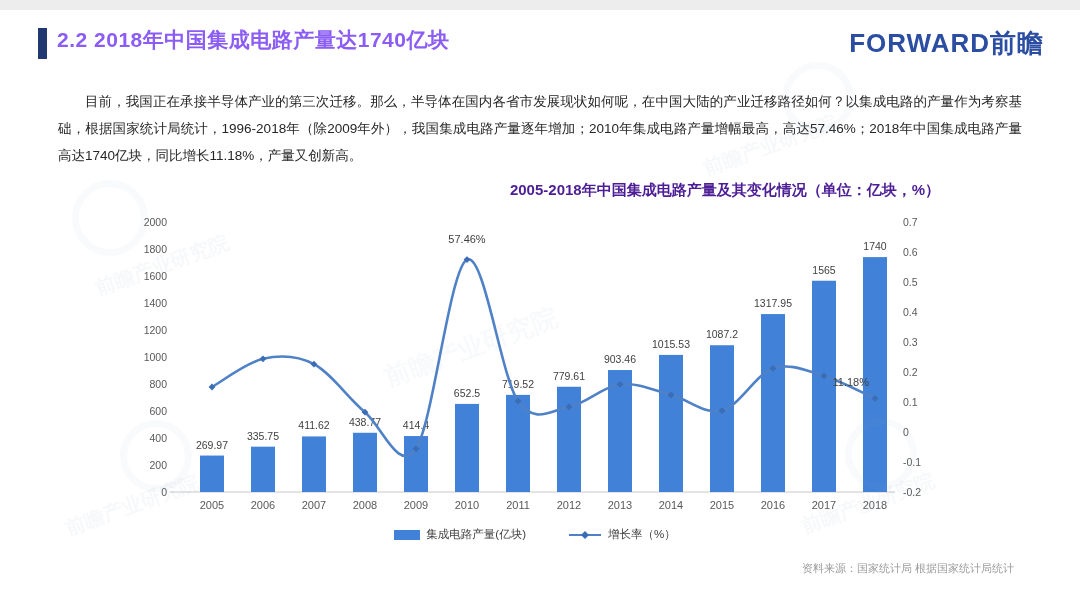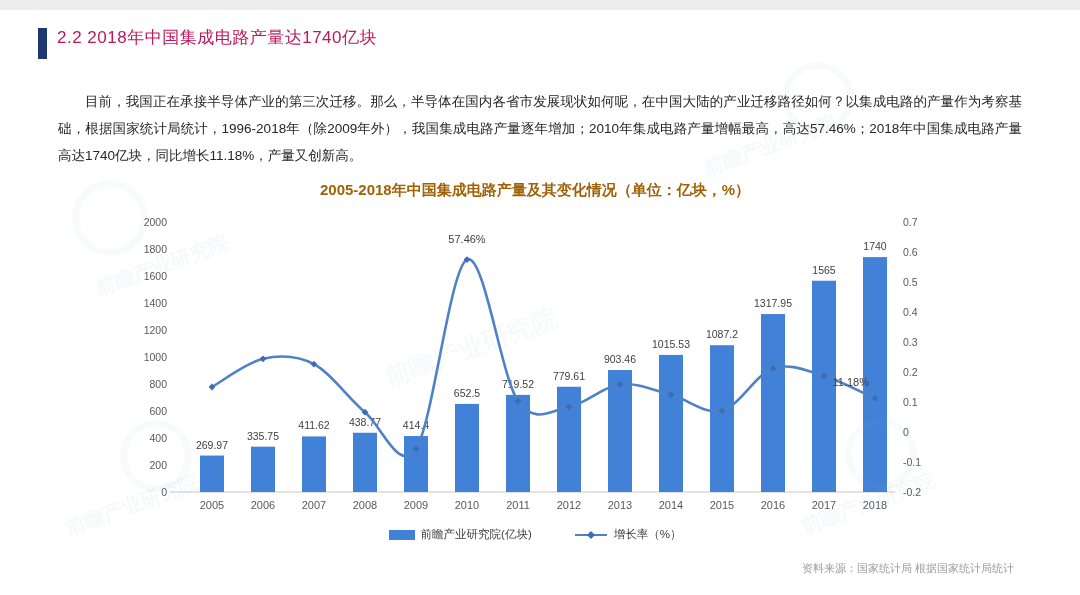--- a/index.html
+++ b/index.html
@@ -3,34 +3,34 @@
 <meta charset="utf-8">
 <style>
   html,body{margin:0;padding:0;background:#fff;}
   .slide{
     position:relative;width:1080px;height:595px;background:#fff;overflow:hidden;
     font-family:"Liberation Sans","DejaVu Sans",sans-serif;
   }
   .top-strip{position:absolute;left:0;top:0;width:1080px;height:10px;background:#ededed;}
   .header-accent{position:absolute;left:38px;top:28px;width:9px;height:31px;background:#1F3870;}
   .page-title{
-    position:absolute;left:57px;top:26px;font-size:17px;font-weight:normal;
-    color:#be185d;letter-spacing:.5px;white-space:nowrap;
+    position:absolute;left:57px;top:26px;font-size:21px;font-weight:bold;
+    color:#8b5cf6;letter-spacing:.5px;white-space:nowrap;
   }
   .forward-logo{
     position:absolute;right:36px;top:26px;font-size:26px;font-weight:800;
     color:#2B4EA2;letter-spacing:1px;white-space:nowrap;
   }
   .intro-paragraph{
     position:absolute;left:58px;right:58px;top:88px;
     font-size:13.5px;line-height:2.0;color:#262626;text-align:justify;text-indent:2em;
   }
   .chart-title{
-    position:absolute;left:130px;width:810px;top:181px;text-align:center;
-    font-size:15px;font-weight:bold;color:#a16207;
+    position:absolute;left:130px;width:810px;top:181px;text-align:right;
+    font-size:15px;font-weight:bold;color:#4c1d95;
   }
   .chart-svg{position:absolute;left:125px;top:205px;}
   .chart-svg text{font-family:"Liberation Sans","DejaVu Sans",sans-serif;}
   .legend{
     position:absolute;left:130px;width:810px;top:527px;
     display:flex;justify-content:center;align-items:center;gap:42px;
   }
   .legend-item{display:flex;align-items:center;gap:6px;font-size:11.5px;color:#404040;}
   .legend-swatch{display:inline-block;width:26px;height:10px;}
   .source-note{
@@ -42,20 +42,21 @@
 </style>
 </head>
 <body>
 
 <div class="slide">
 
   <div class="top-strip"></div>
 
   <div class="header-accent"></div>
   <div class="page-title">2.2 2018年中国集成电路产量达1740亿块</div>
+  <div class="forward-logo">FORWARD前瞻</div>
 
   <div class="intro-paragraph">目前，我国正在承接半导体产业的第三次迁移。那么，半导体在国内各省市发展现状如何呢，在中国大陆的产业迁移路径如何？以集成电路的产量作为考察基础，根据国家统计局统计，1996-2018年（除2009年外），我国集成电路产量逐年增加；2010年集成电路产量增幅最高，高达57.46%；2018年中国集成电路产量高达1740亿块，同比增长11.18%，产量又创新高。</div>
 
   <div class="chart-title">2005-2018年中国集成电路产量及其变化情况（单位：亿块，%）</div>
 
   <svg id="chart-svg" class="chart-svg" width="815" height="310" viewBox="0 0 815 310">
       <text x="42" y="291" text-anchor="end" font-size="10.5" fill="#595959">0</text>
       <text x="42" y="264" text-anchor="end" font-size="10.5" fill="#595959">200</text>
       <text x="42" y="237" text-anchor="end" font-size="10.5" fill="#595959">400</text>
       <text x="42" y="210" text-anchor="end" font-size="10.5" fill="#595959">600</text>
@@ -134,21 +135,21 @@
       <path d="M648,159.99999999999997 L651.4,163.39999999999998 L648,166.79999999999998 L644.6,163.39999999999998 Z" fill="#3A6DB5"></path>
       <path d="M699,167.49999999999997 L702.4,170.89999999999998 L699,174.29999999999998 L695.6,170.89999999999998 Z" fill="#3A6DB5"></path>
       <path d="M750,190.05999999999997 L753.4,193.45999999999998 L750,196.85999999999999 L746.6,193.45999999999998 Z" fill="#3A6DB5"></path>
       <text x="342" y="37.620000000000005" text-anchor="middle" font-size="11" fill="#3f3f3f">57.46%</text>
       <text x="744" y="181.45999999999998" text-anchor="end" font-size="11" fill="#3f3f3f">11.18%</text>
     </svg>
 
   <div class="legend" id="legend">
       <div class="legend-item">
         <span class="legend-swatch" style="background: rgb(65, 129, 216);"></span>
-        <span>前瞻产业研究院(亿块)</span>
+        <span>集成电路产量(亿块)</span>
       </div>
       <div class="legend-item">
         <svg width="34" height="10">
           <line x1="1" y1="5" x2="33" y2="5" stroke="#4F81C7" stroke-width="2"></line>
           <path d="M17,1 L21,5 L17,9 L13,5 Z" fill="#3A6DB5"></path>
         </svg>
         <span>增长率（%）</span>
       </div>
     </div>
 

